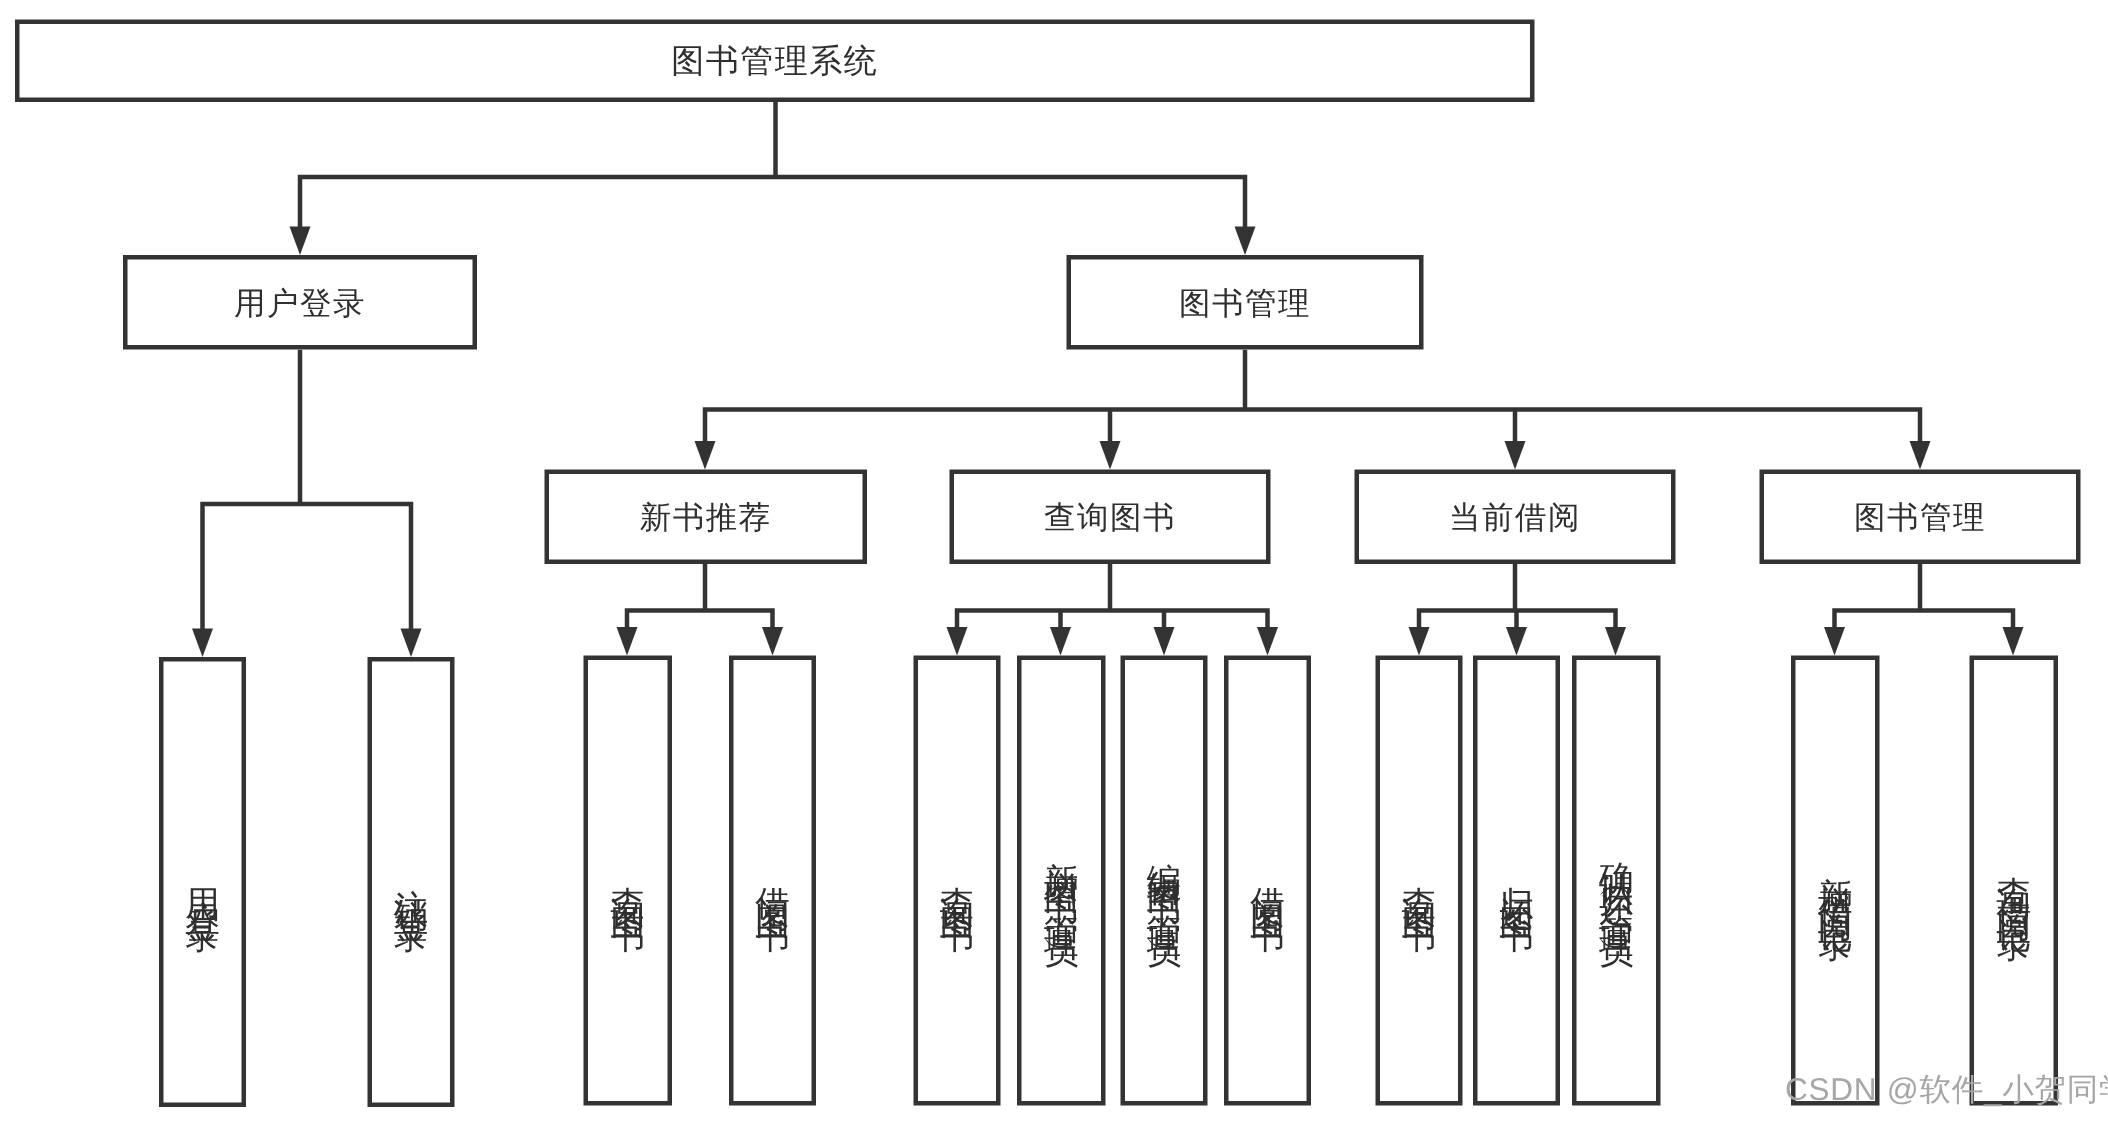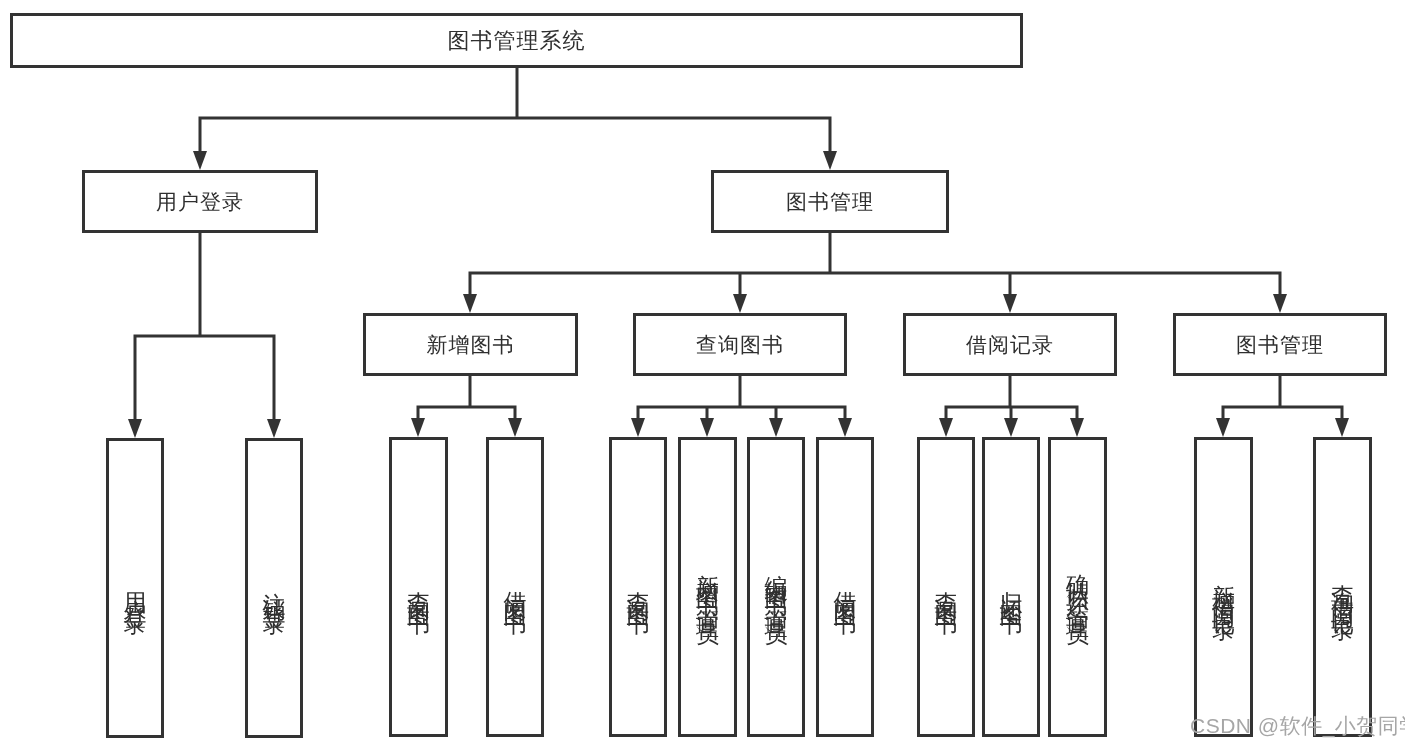--- a/index.html
+++ b/index.html
@@ -100,23 +100,23 @@
     <path d="M1223 419 V407 H1342 V419"></path>
     <polygon points="1223,437 1216,418 1230,418" fill="currentColor" stroke="none"></polygon>
     <polygon points="1342,437 1335,418 1349,418" fill="currentColor" stroke="none"></polygon>
   </svg>
 
   <div class="node root" style="left:10px;top:13px;width:1013px;height:55px">图书管理系统</div>
 
   <div class="node" style="left:82px;top:170px;width:236px;height:63px">用户登录</div>
   <div class="node" style="left:711px;top:170px;width:238px;height:63px">图书管理</div>
 
-  <div class="node" style="left:363px;top:313px;width:215px;height:63px">新增图书</div>
+  <div class="node" style="left:363px;top:313px;width:215px;height:63px">新书推荐</div>
   <div class="node" style="left:633px;top:313px;width:214px;height:63px">查询图书</div>
-  <div class="node" style="left:903px;top:313px;width:214px;height:63px">借阅记录</div>
+  <div class="node" style="left:903px;top:313px;width:214px;height:63px">当前借阅</div>
   <div class="node" style="left:1173px;top:313px;width:214px;height:63px">图书管理</div>
 
   <div class="node leaf" style="left:106px;top:438px;width:58px;height:300px">
     <span class="vtext">用户登录</span>
   </div>
   <div class="node leaf" style="left:245px;top:438px;width:58px;height:300px">
     <span class="vtext">注销登录</span>
   </div>
 
   <div class="node leaf" style="left:389px;top:437px;width:59px;height:300px">

